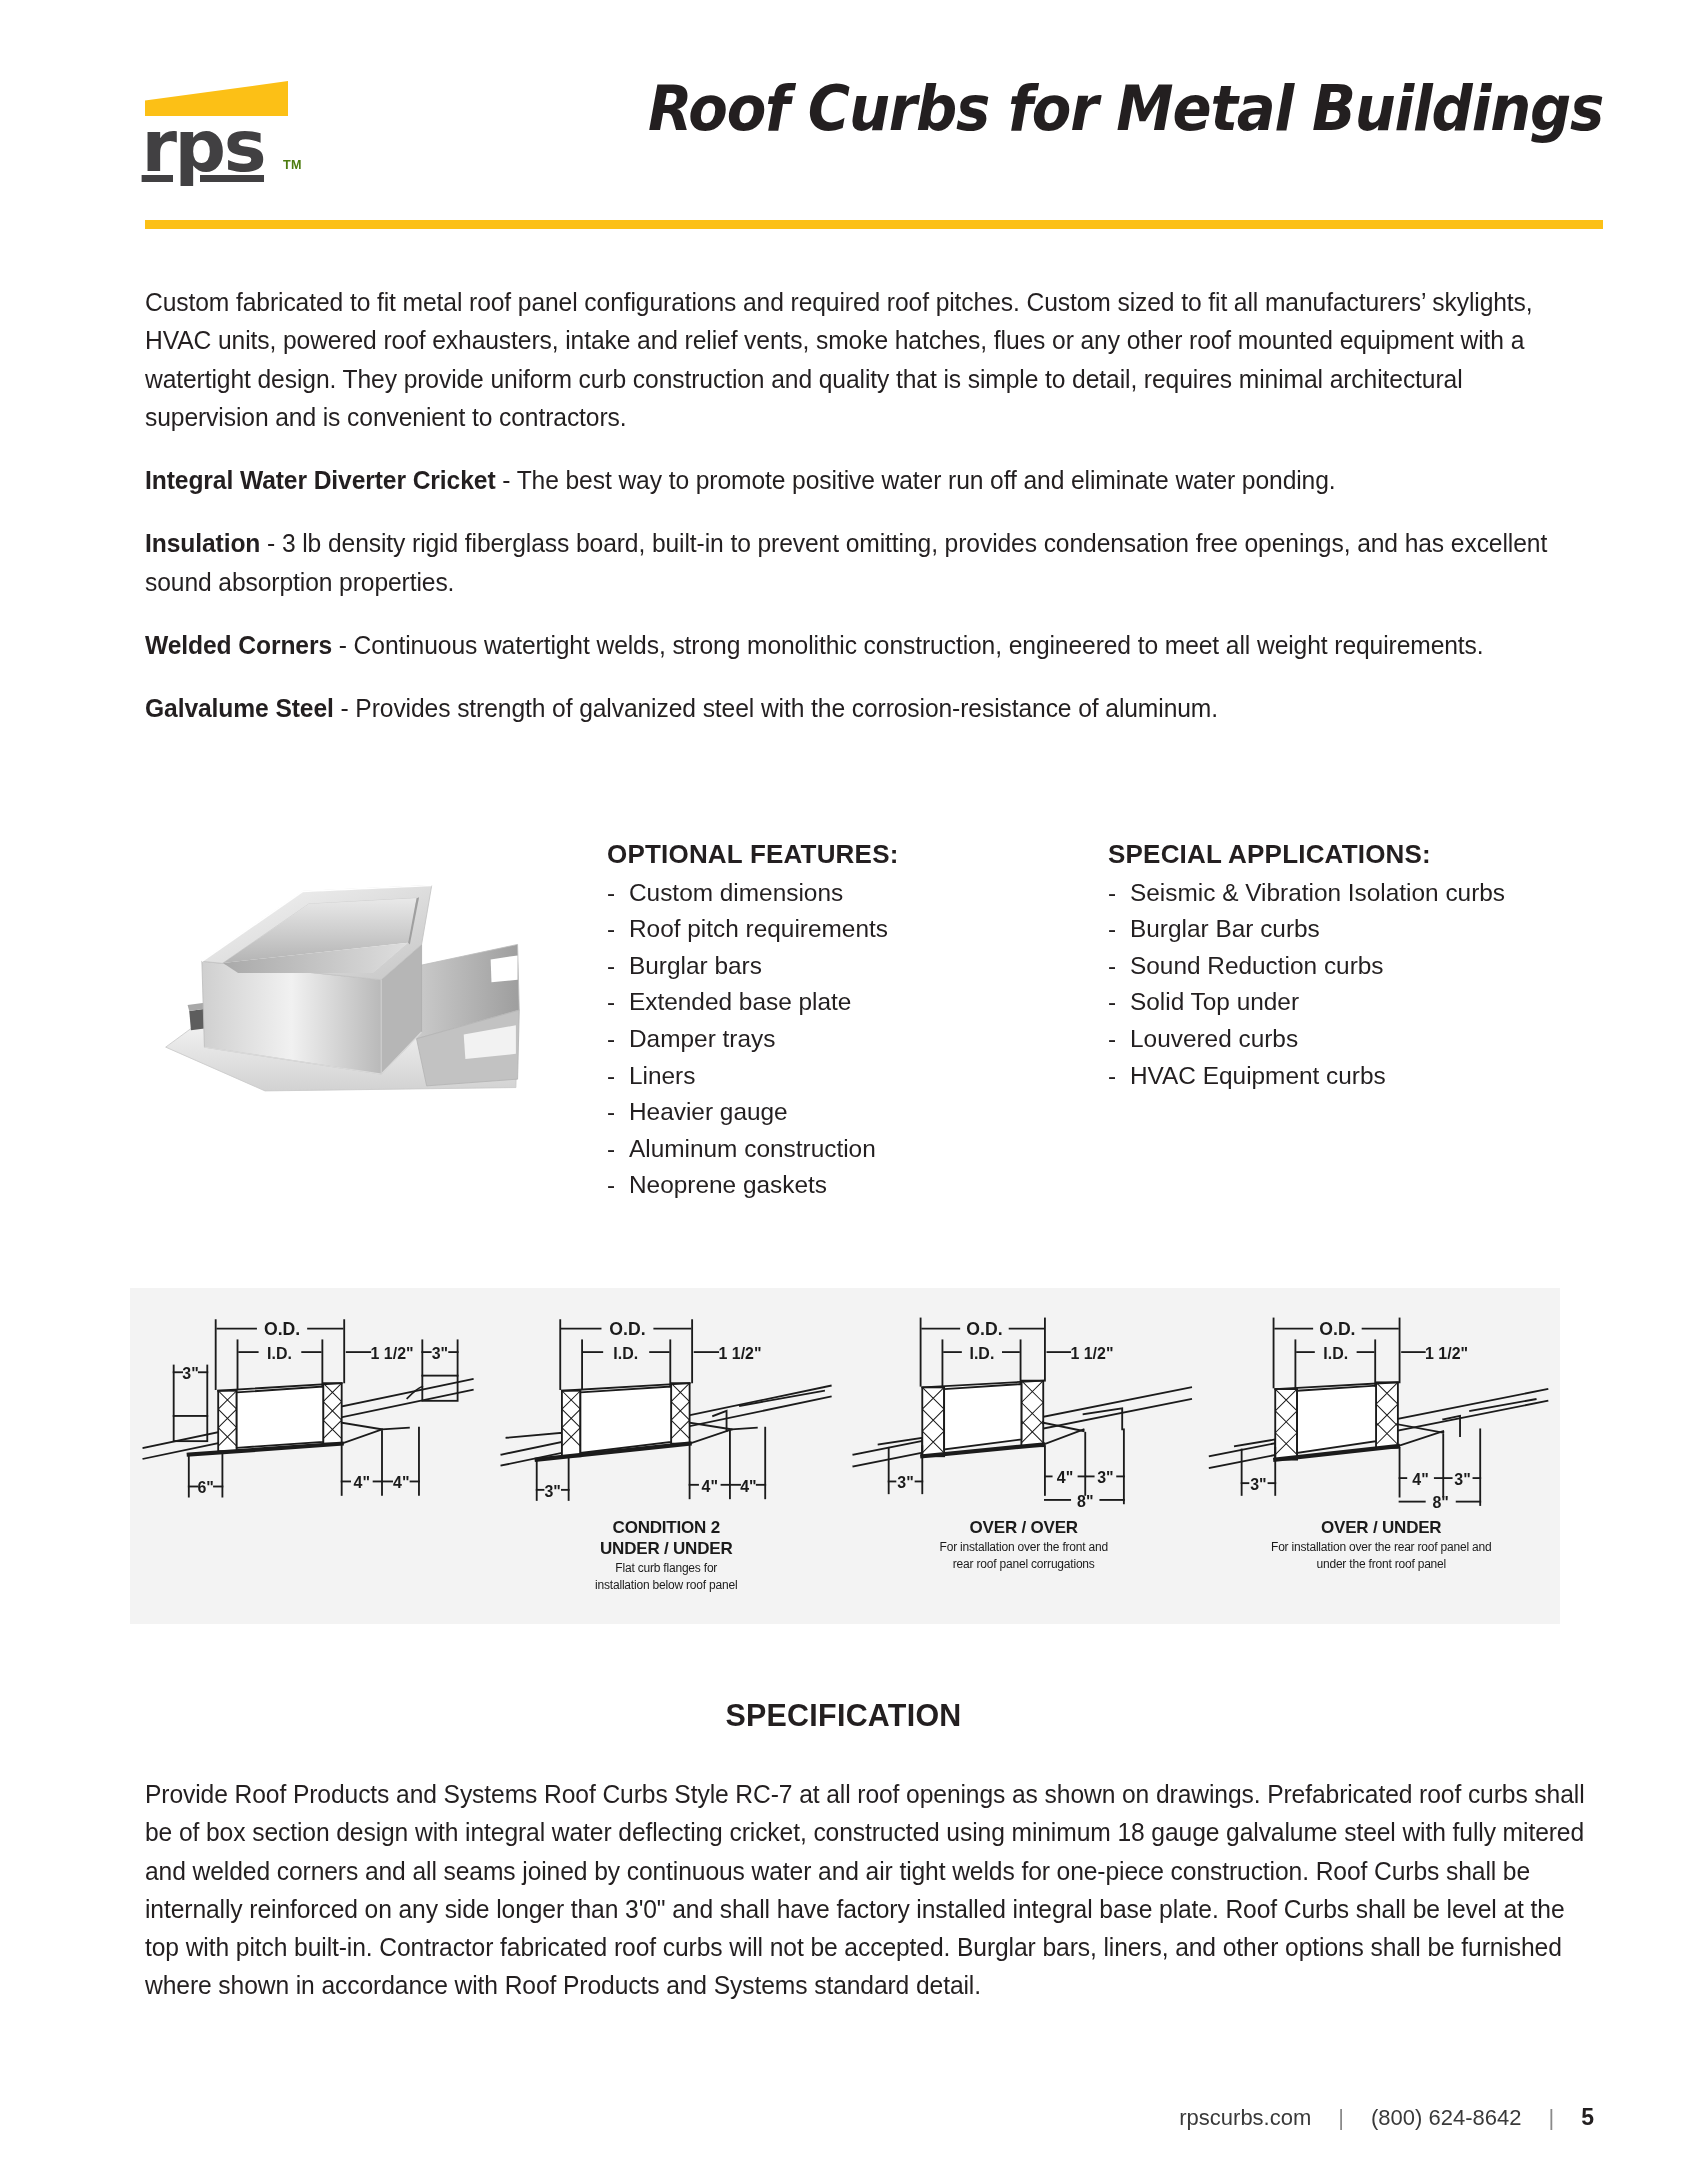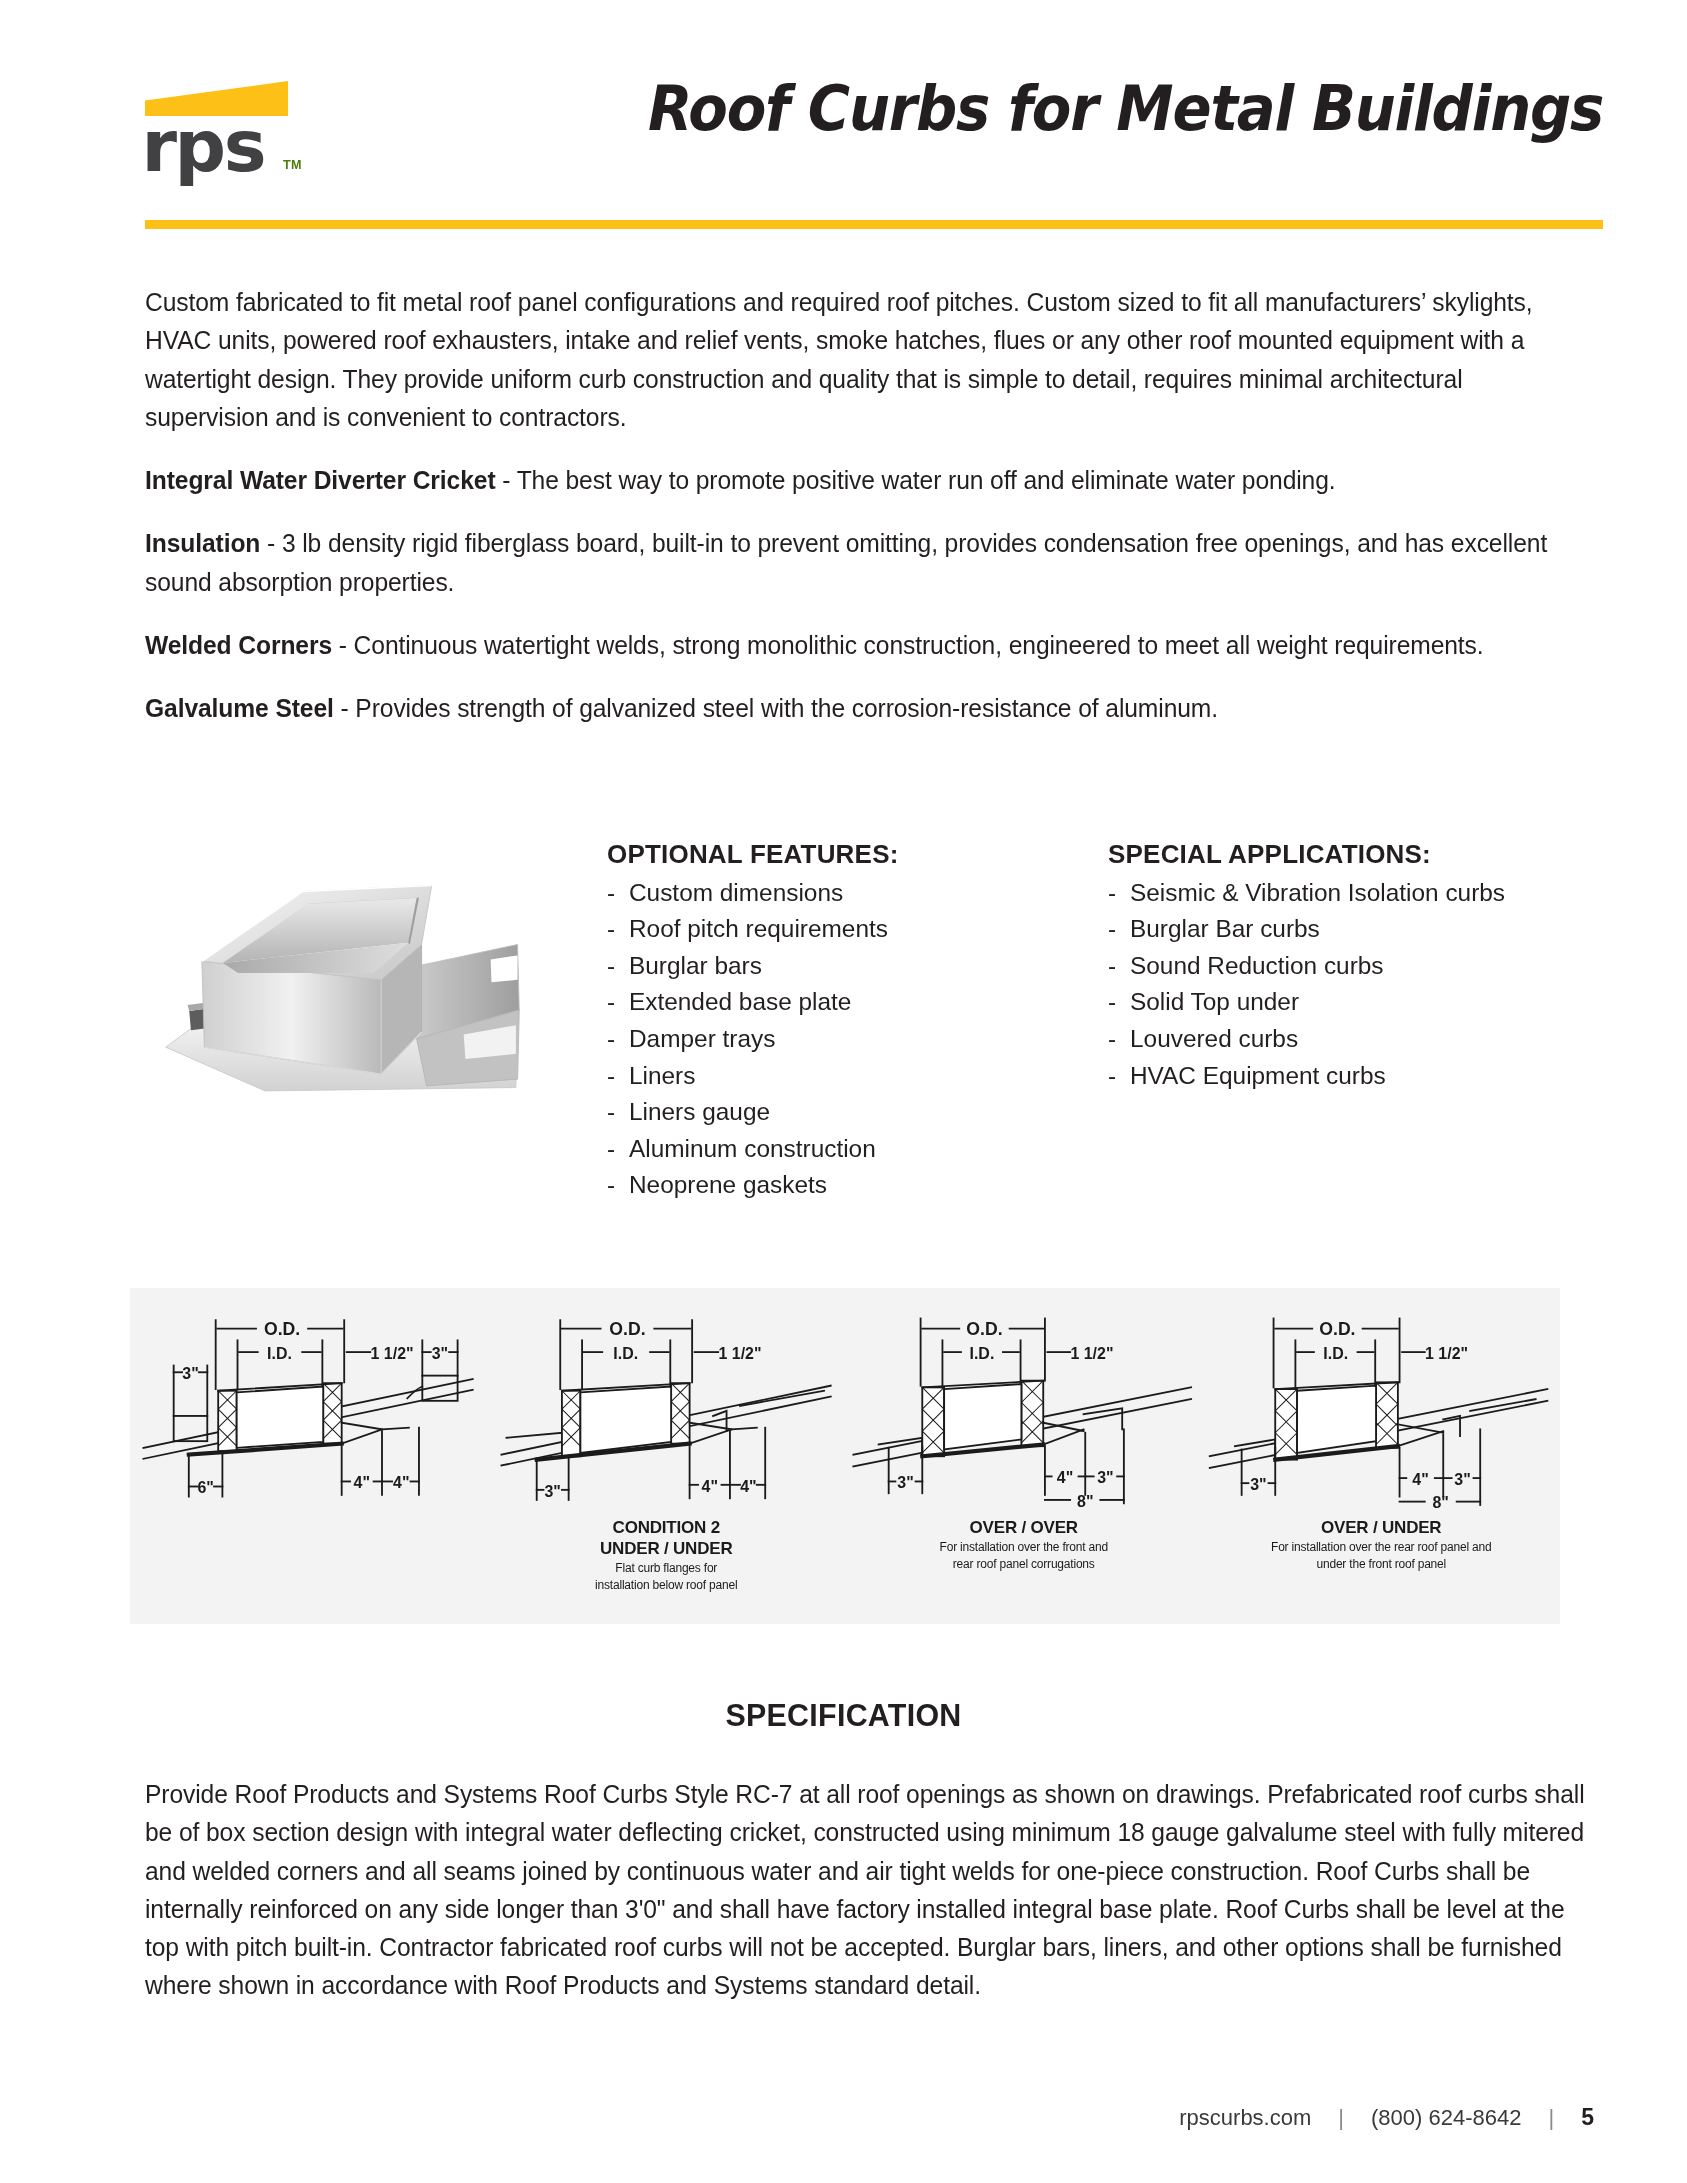--- a/index.html
+++ b/index.html
@@ -41,20 +41,21 @@
   .logo-word {
     position: absolute;
     left: -3.4px;
     top: 29px;
     font-family: "DejaVu Sans", sans-serif;
     font-size: 72px;
     font-weight: 700;
     letter-spacing: -2.5px;
     color: #414042;
     line-height: 1;
+    text-decoration: underline;
   }
   .logo-tm {
     position: absolute;
     left: 138px;
     top: 77px;
     font-size: 12.6px;
     font-weight: 700;
     color: #4d7c0f;
     letter-spacing: 0.4px;
   }
@@ -358,21 +359,21 @@
       <li>
           <span class="dash">-</span>
           <span>Damper trays</span>
         </li>
       <li>
           <span class="dash">-</span>
           <span>Liners</span>
         </li>
       <li>
           <span class="dash">-</span>
-          <span>Liners gauge</span>
+          <span>Heavier gauge</span>
         </li>
       <li>
           <span class="dash">-</span>
           <span>Aluminum construction</span>
         </li>
       <li>
           <span class="dash">-</span>
           <span>Neoprene gaskets</span>
         </li>
     </ul>

